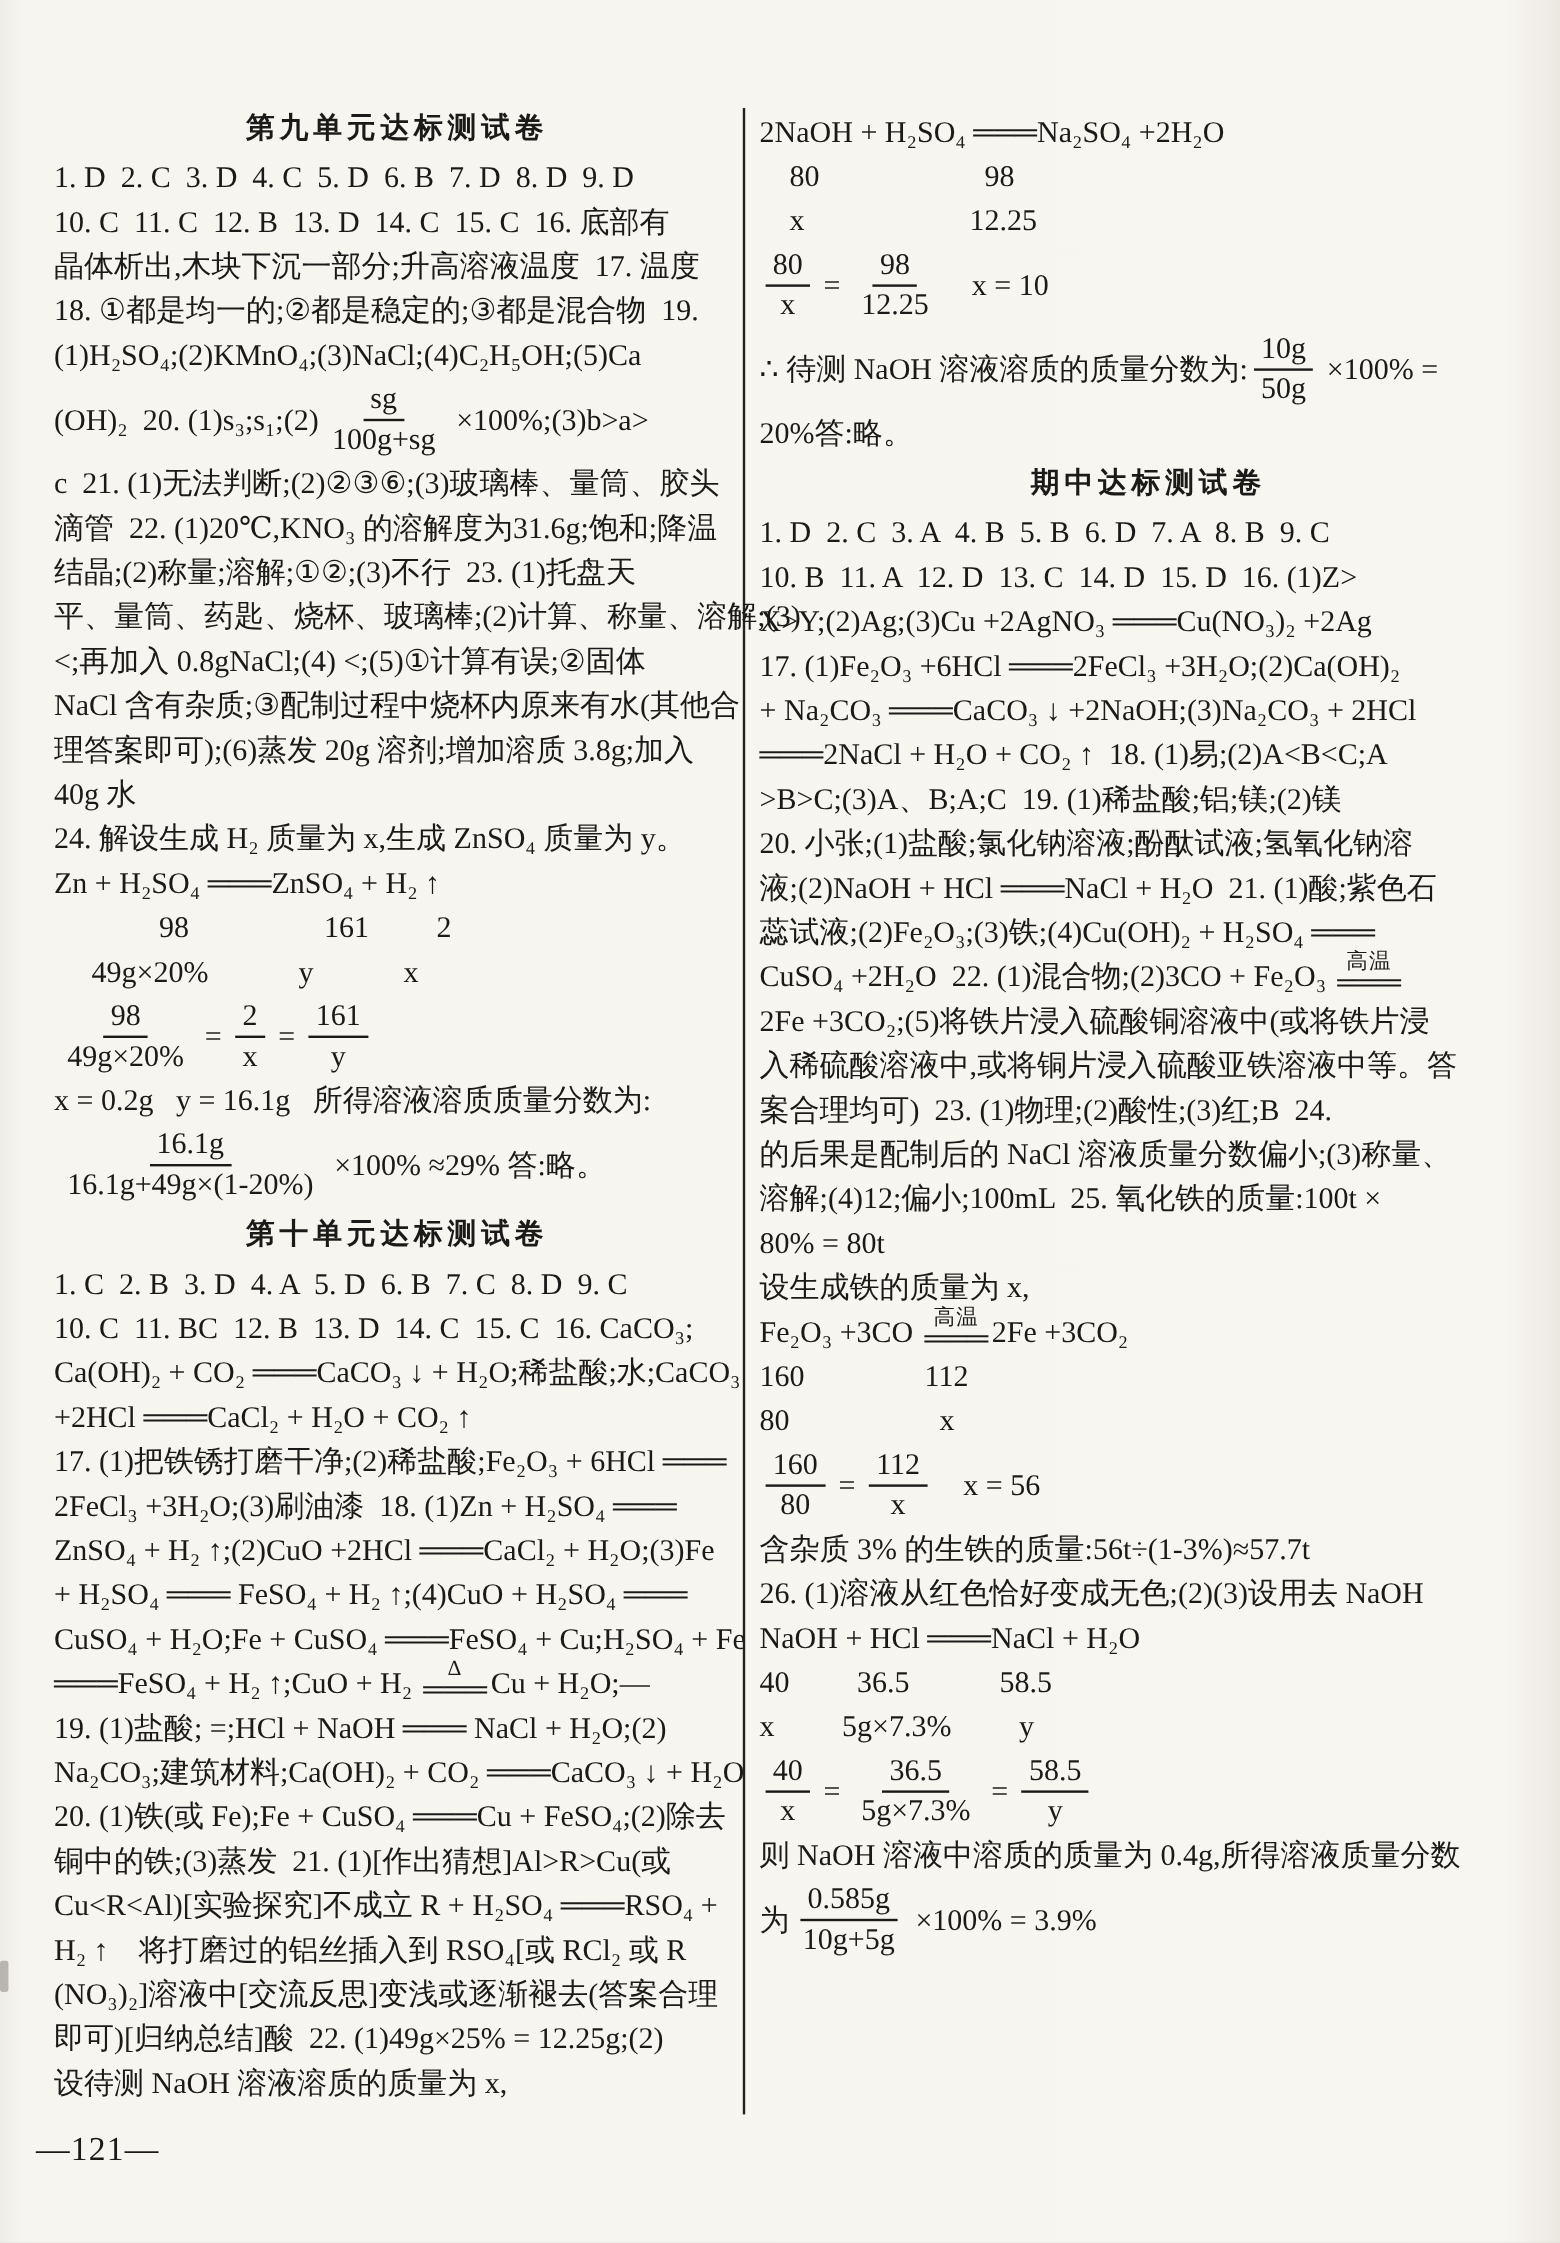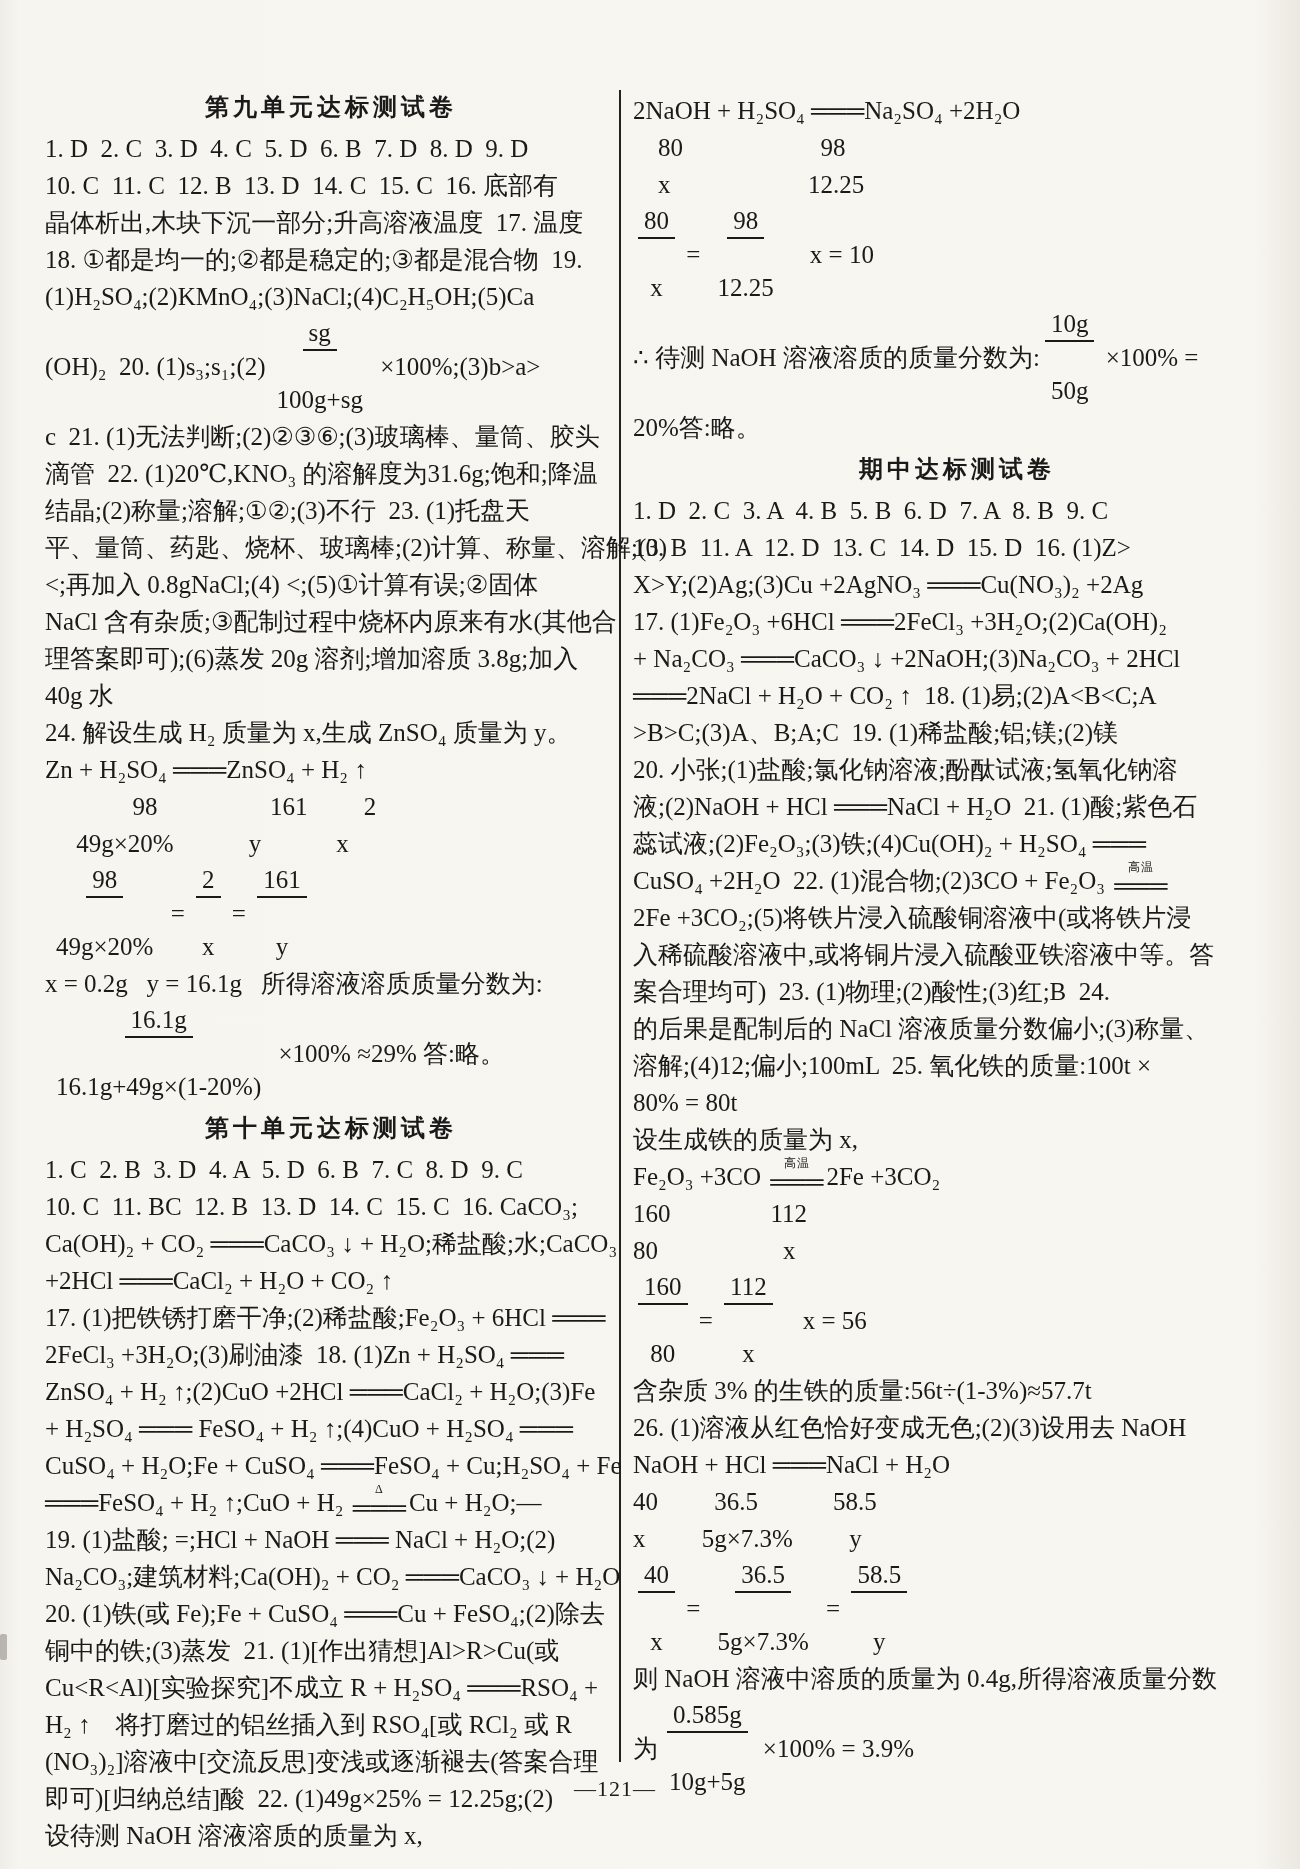--- a/index.html
+++ b/index.html
@@ -22,33 +22,33 @@
     white-space:pre;
   }
   .line{
     display:flex;align-items:center;
     white-space:pre;
     font-size:25px;line-height:37px;min-height:37px;
   }
   .line .t{white-space:pre;}
   .frac{
     display:inline-flex;flex-direction:column;align-items:center;
-    text-align:center;margin:3px 5px;gap:33px;
+    text-align:center;margin:3px 5px;
   }
   .frac .num{display:block;padding:0 6px 1px 6px;border-bottom:2px solid #1b1a18;line-height:30px;}
   .frac .den{display:block;padding:1px 6px 0 6px;line-height:30px;}
   .oeq{
     display:inline-flex;flex-direction:column;align-items:center;
     margin:0 3px;transform:translateY(-3px);
   }
-  .oeq .olbl{font-size:12px;line-height:17px;letter-spacing:1px;}
+  .oeq .olbl{font-size:18px;line-height:17px;letter-spacing:1px;}
   .oeq .obar{font-size:25px;line-height:20px;}
   .footer{
-    position:absolute;left:45px;top:1776px;width:1140px;
-    text-align:center;font-size:22px;letter-spacing:1px;
+    position:absolute;left:30px;top:1776px;width:1140px;
+    font-size:28px;letter-spacing:1px;
   }
   .artifact{position:absolute;left:0;top:1634px;width:7px;height:26px;background:#8a8781;border-radius:2px;opacity:.55;}
 </style>
 </head>
 <body>
 
 <div class="page" style="color: rgb(27, 26, 24);">
   <div class="divider"></div>
   <div class="col col-left">
       <div class="title">第九单元达标测试卷</div>

